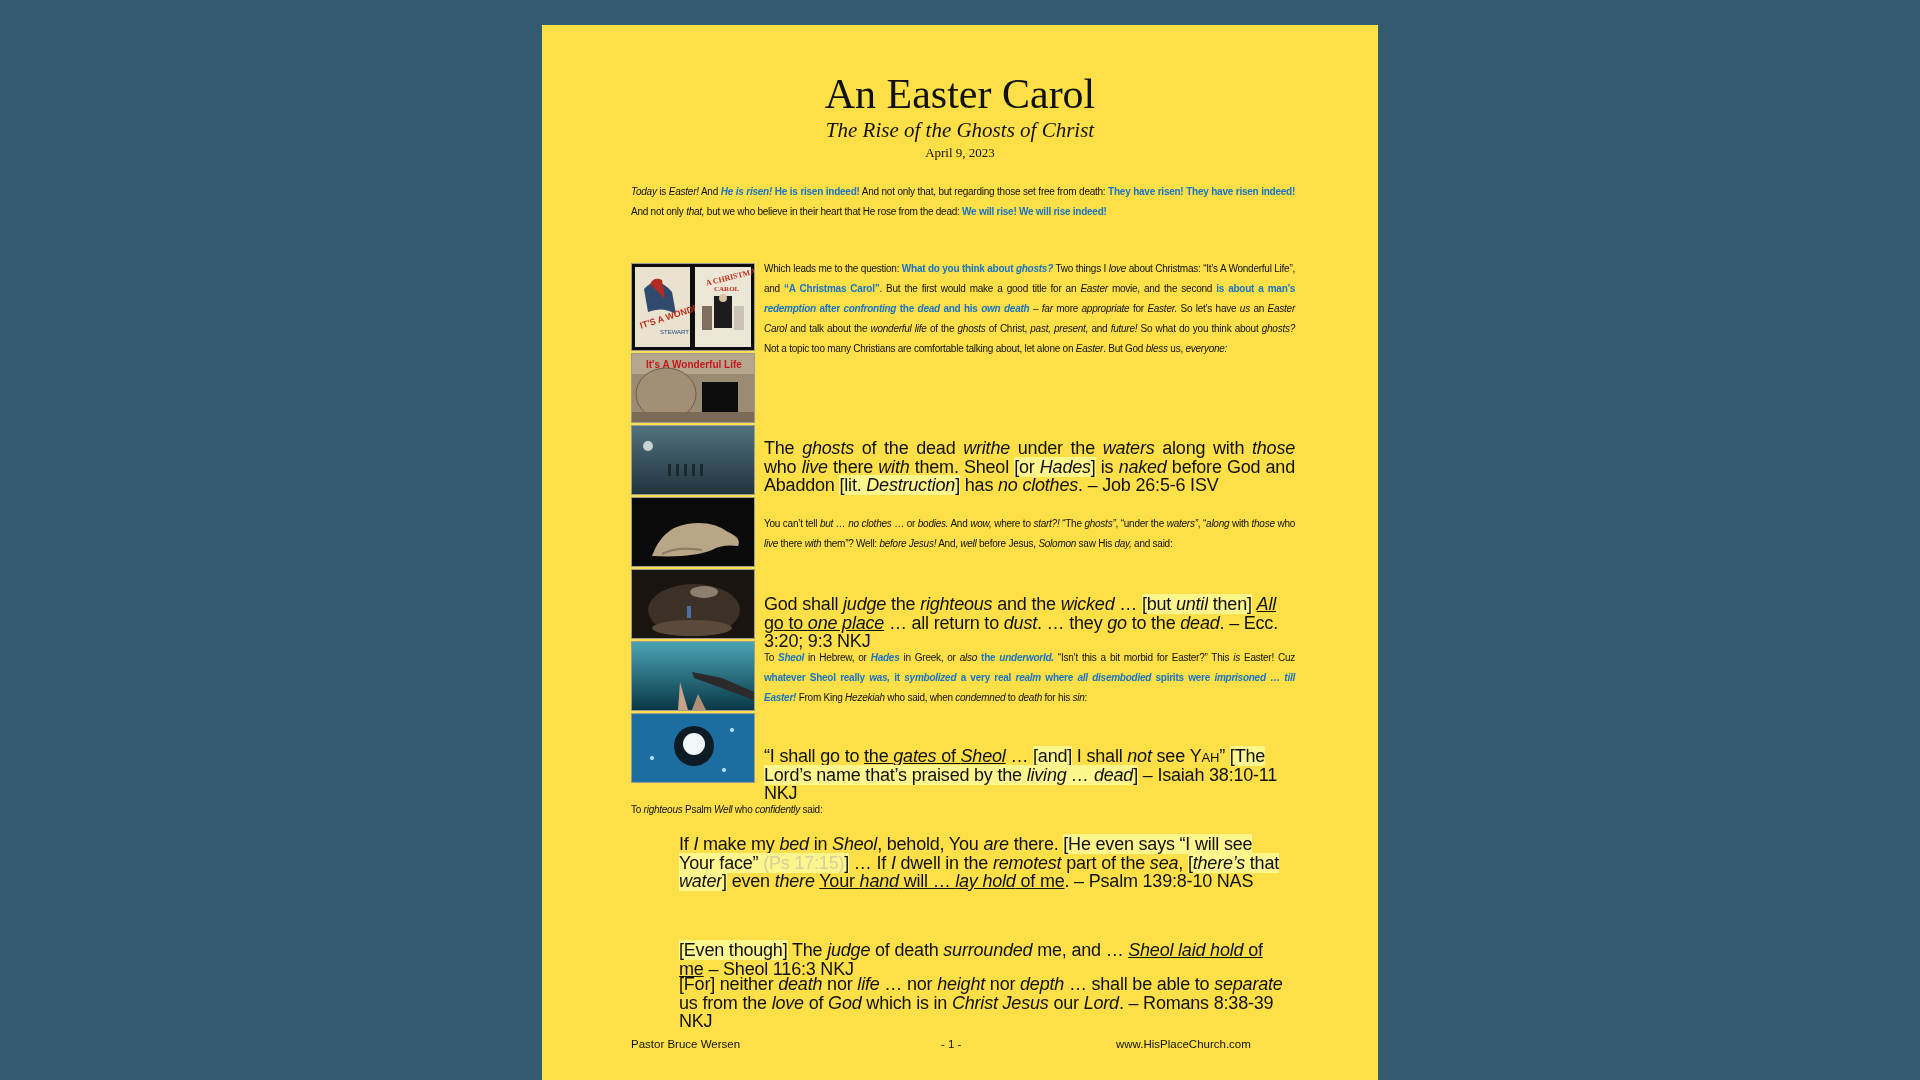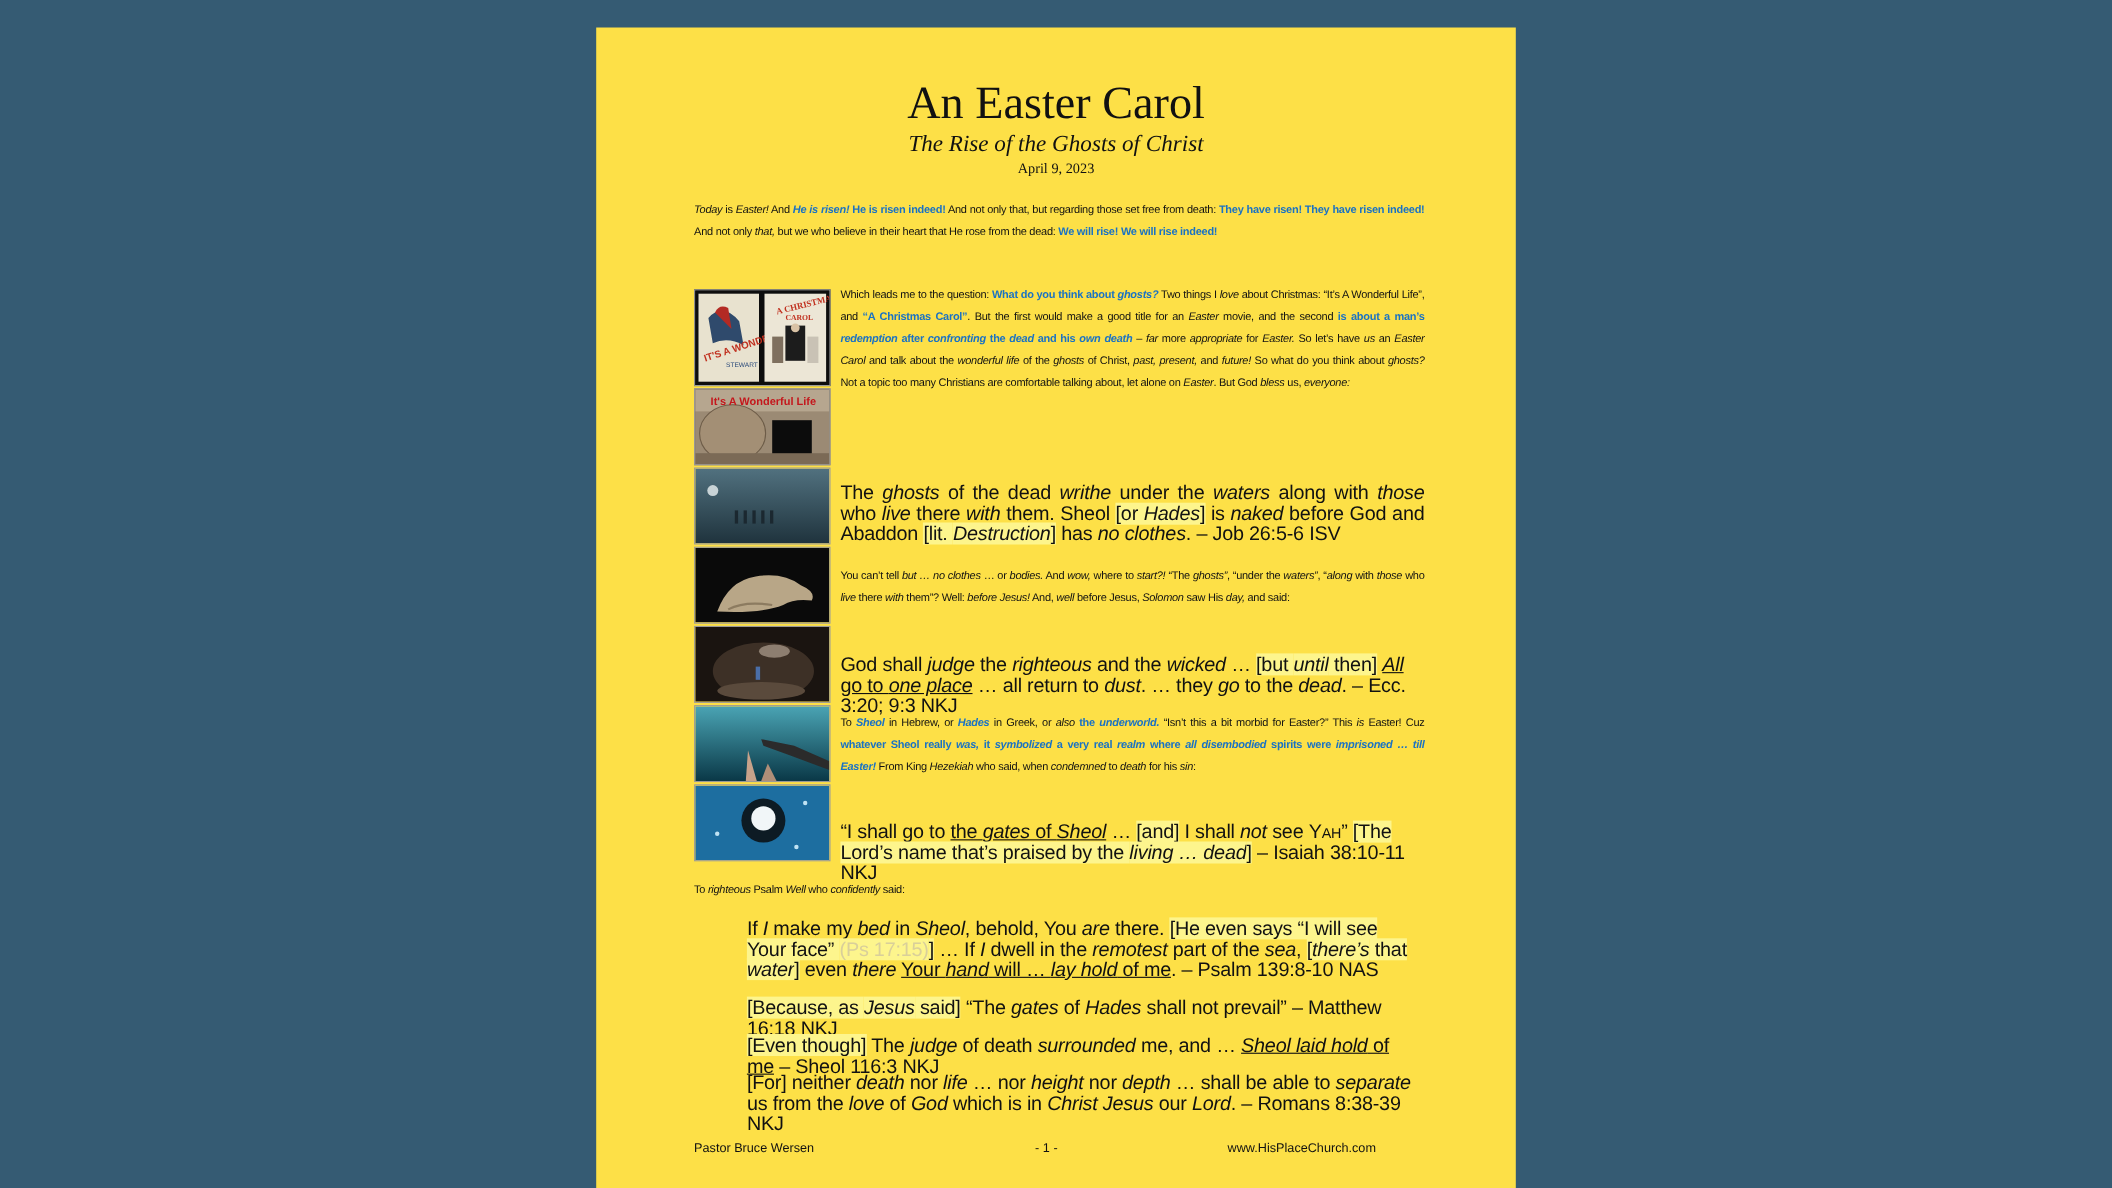--- a/index.html
+++ b/index.html
@@ -159,21 +159,20 @@
   <p class="para body-text quote-text" style="left:222px; top:570px; width:531px; text-align:left;"><span>God shall </span><span class="i">judge</span><span> the </span><span class="i">righteous</span><span> and the </span><span class="i">wicked</span><span> … </span><span class="hl">[but </span><span class="hl i">until</span><span class="hl"> then]</span><span> </span><span class="i u">All</span><span class="u"> go to </span><span class="i u">one place</span><span> … all return to </span><span class="i">dust</span><span>. … they </span><span class="i">go</span><span> to the </span><span class="i">dead</span><span>. – Ecc. 3:20; 9:3 NKJ</span></p>
 
   <p class="para body-text" style="left:222px; top:623px; width:531px;"><span>To </span><span class="bi">Sheol</span><span> in Hebrew, or </span><span class="bi">Hades</span><span> in Greek, or </span><span class="i">also</span><span> </span><span class="b">the </span><span class="bi">underworld.</span><span> “Isn’t this a bit morbid for Easter?” This </span><span class="i">is</span><span> Easter! Cuz </span><span class="b">whatever Sheol really </span><span class="bi">was,</span><span class="b"> it </span><span class="bi">symbolized</span><span class="b"> a very real </span><span class="bi">realm</span><span class="b"> where </span><span class="bi">all disembodied</span><span class="b"> spirits were </span><span class="bi">imprisoned … till Easter!</span><span> From King </span><span class="i">Hezekiah</span><span> who said, when </span><span class="i">condemned</span><span> to </span><span class="i">death</span><span> for his </span><span class="i">sin</span><span>:</span></p>
 
   <p class="para body-text quote-text" style="left:222px; top:722px; width:531px; text-align:left;"><span>“I shall go to </span><span class="u">the </span><span class="i u">gates</span><span class="u"> of </span><span class="i u">Sheol</span><span> … </span><span class="hl">[and]</span><span> I shall </span><span class="i">not</span><span> see </span><span class="smallcaps">Yah</span><span>” </span><span class="hl">[The Lord’s name that’s praised by the </span><span class="hl i">living … dead</span><span class="hl">]</span><span> – Isaiah 38:10-11 NKJ</span></p>
 
   <p class="para body-text" style="left:89px; top:775px; width:664px;"><span>To </span><span class="i">righteous</span><span> Psalm </span><span class="i">Well</span><span> who </span><span class="i">confidently</span><span> said:</span></p>
 
   <p class="para body-text quote-text" style="left:137px; top:810px; width:606px; text-align:left;"><span>If </span><span class="i">I</span><span> make my </span><span class="i">bed</span><span> in </span><span class="i">Sheol</span><span>, behold, You </span><span class="i">are</span><span> there. </span><span class="hl">[He even says “I will see Your face” </span><span class="hl faint">(Ps 17:15)</span><span class="hl">]</span><span> … If </span><span class="i">I</span><span> dwell in the </span><span class="i">remotest</span><span> part of the </span><span class="i">sea</span><span>, </span><span class="hl">[</span><span class="hl i">there’s</span><span class="hl"> that </span><span class="hl i">water</span><span class="hl">]</span><span> even </span><span class="i">there</span><span> </span><span class="u">Your </span><span class="i u">hand</span><span class="u"> will … </span><span class="i u">lay hold</span><span class="u"> of me</span><span>. – Psalm 139:8-10 NAS</span></p>
 
-  <p class="para body-text quote-text" style="left:137px; top:882px; width:606px; text-align:left;"><span class="hl">[Because, as </span><span class="hl i">Jesus</span><span class="hl"> said]</span><span> “The </span><span class="i">gates</span><span> of </span><span class="i">Hades</span><span> shall not prevail” – Matthew 16:18 NKJ</span></p>
 
   <p class="para body-text quote-text" style="left:137px; top:916px; width:606px; text-align:left;"><span class="hl">[Even though]</span><span> The </span><span class="i">judge</span><span> of death </span><span class="i">surrounded</span><span> me, and … </span><span class="i u">Sheol laid hold</span><span class="u"> of me</span><span> – Sheol 116:3 NKJ</span></p>
 
   <p class="para body-text quote-text" style="left:137px; top:950px; width:606px; text-align:left;"><span>[For] neither </span><span class="i">death</span><span> nor </span><span class="i">life</span><span> … nor </span><span class="i">height</span><span> nor </span><span class="i">depth</span><span> … shall be able to </span><span class="i">separate</span><span> us from the </span><span class="i">love</span><span> of </span><span class="i">God</span><span> which is in </span><span class="i">Christ Jesus</span><span> our </span><span class="i">Lord</span><span>. – Romans 8:38-39 NKJ</span></p>
 
   <div class="footer" style="left:89px;">Pastor Bruce Wersen</div>
   <div class="footer" style="left:399px;">- 1 -</div>
   <div class="footer" style="left:574px;">www.HisPlaceChurch.com</div>
 </div>
 

